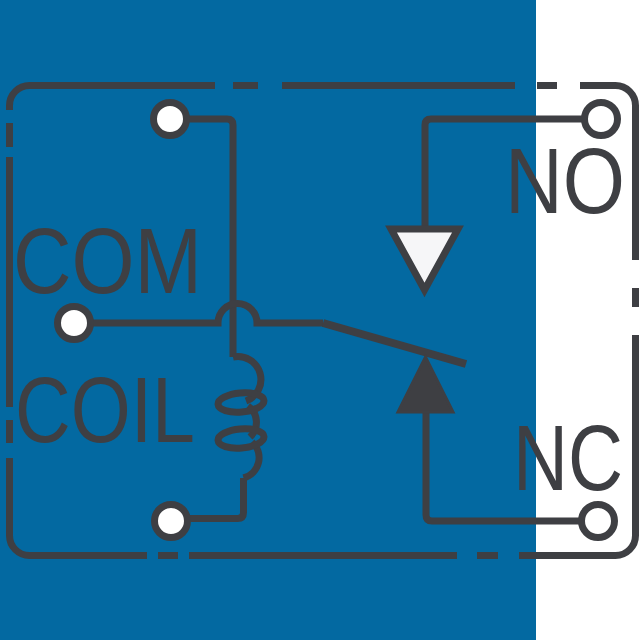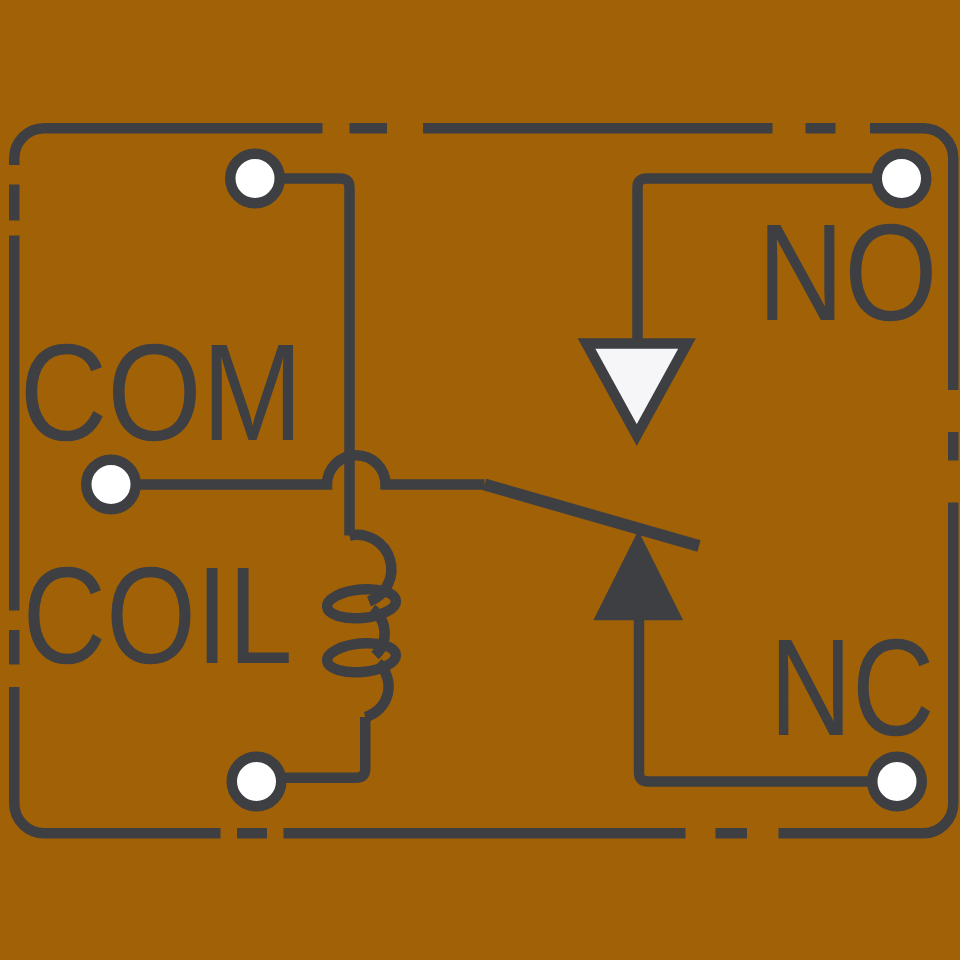--- a/index.html
+++ b/index.html
@@ -5,23 +5,23 @@
   html, body {
     margin: 0;
     padding: 0;
     width: 640px;
     height: 640px;
     background: #ffffff;
     overflow: hidden;
   }
   .stage {
     position: relative;
-    width: 640px;
+    width: 536px;
     height: 640px;
-    background: #a16207;
+    background: #0369a1;
   }
   svg { display: block; }
   .wire {
     fill: none;
     stroke-width: 7;
     stroke-linecap: butt;
   }
   .wire-thick {
     fill: none;
     stroke-width: 8;

